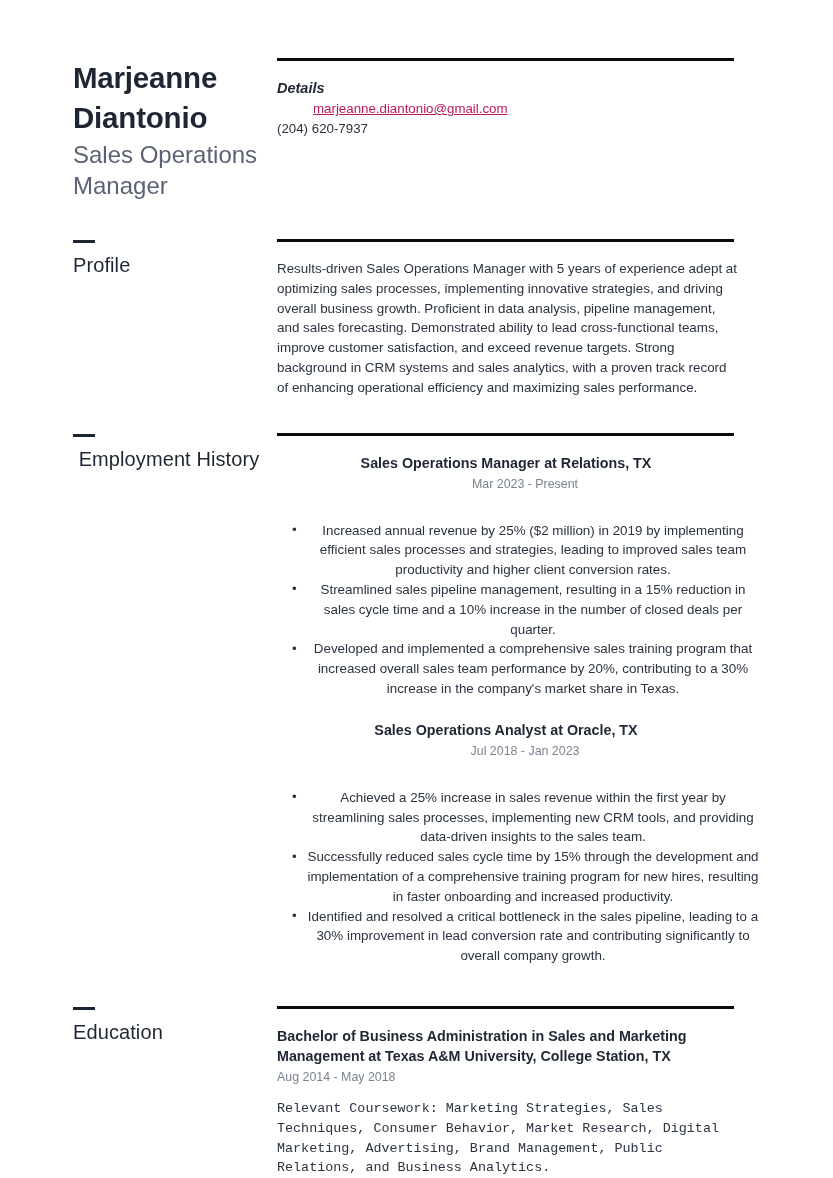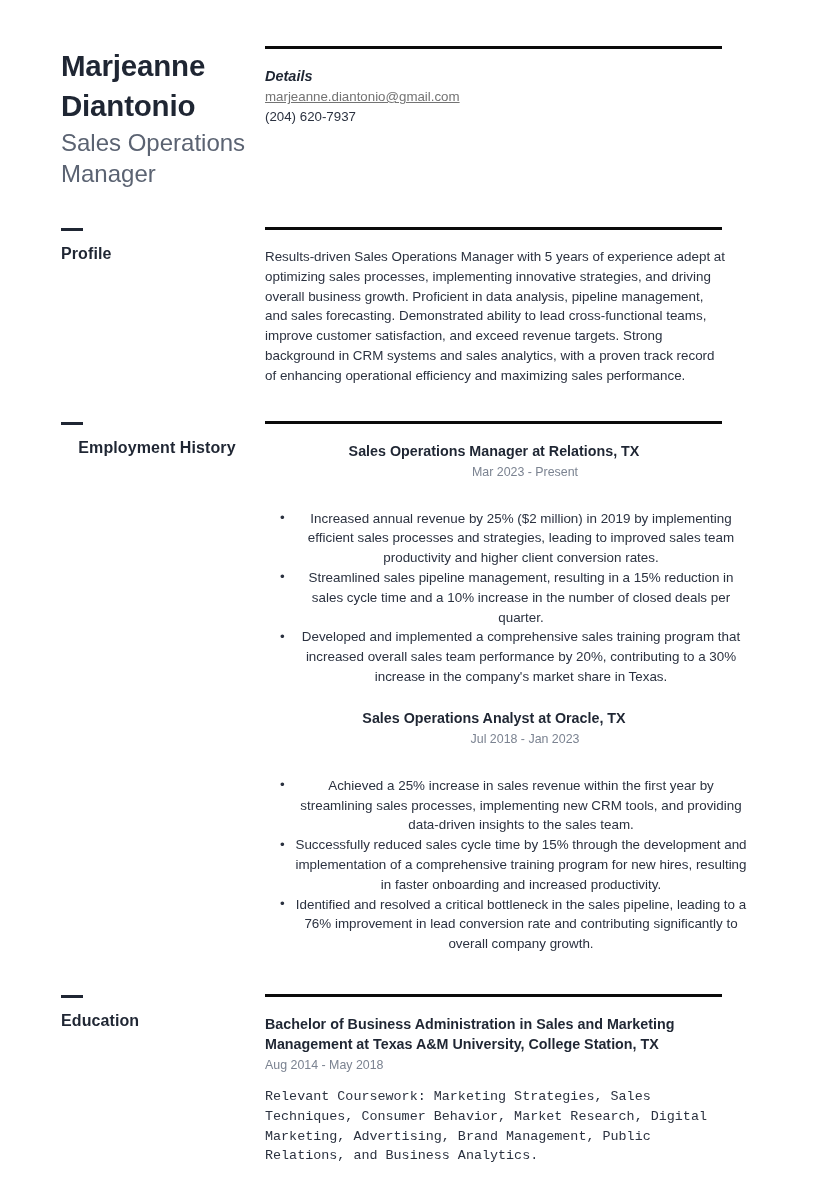--- a/index.html
+++ b/index.html
@@ -16,21 +16,21 @@
     color: #262d3d;
     -webkit-font-smoothing: antialiased;
     overflow: hidden;
   }
 
   .page {
     position: relative;
     width: 833px;
     height: 948px;
     background: #ffffff;
-    padding: 0;
+    padding: 12px;
   }
 
   
   .row {
     display: flex;
     align-items: flex-start;
   }
 
   .col-left {
     width: 265px;
@@ -69,23 +69,23 @@
   .side-label { padding-top: 1px; }
 
   .dash {
     width: 22px;
     height: 3px;
     background: #1f2633;
     margin-bottom: 13px;
   }
 
   .side-title {
-    font-size: 16px;
+    font-size: 20px;
     line-height: 19px;
-    font-weight: 700;
+    font-weight: 400;
     color: #1f2633;
     letter-spacing: 0.1px;
   }
 
   
   .rule {
     height: 3px;
     background: #0a0a0a;
     width: 457px;
     margin-bottom: 17px;
@@ -101,23 +101,24 @@
     font-style: italic;
   }
 
   .details-line {
     font-size: 13.3px;
     line-height: 19.5px;
     color: #2b3240;
   }
 
   a.email-link {
-    color: #737373;
+    color: #be185d;
     text-decoration: underline;
     text-underline-offset: 1px;
+    margin-left: 36px;
   }
 
   
   .body-text {
     font-size: 13.4px;
     line-height: 19.8px;
     color: #2b3240;
     max-width: 460px;
   }
 
@@ -233,21 +234,21 @@
           <li>Developed and implemented a comprehensive sales training program that increased overall sales team performance by 20%, contributing to a 30% increase in the company's market share in Texas.</li>
         </ul>
       </div>
 
       <div class="entry">
         <div class="entry-title">Sales Operations Analyst at Oracle, TX</div>
         <div class="entry-date">Jul 2018 - Jan 2023</div>
         <ul class="bullets">
           <li>Achieved a 25% increase in sales revenue within the first year by streamlining sales processes, implementing new CRM tools, and providing data-driven insights to the sales team.</li>
           <li>Successfully reduced sales cycle time by 15% through the development and implementation of a comprehensive training program for new hires, resulting in faster onboarding and increased productivity.</li>
-          <li>Identified and resolved a critical bottleneck in the sales pipeline, leading to a 76% improvement in lead conversion rate and contributing significantly to overall company growth.</li>
+          <li>Identified and resolved a critical bottleneck in the sales pipeline, leading to a 30% improvement in lead conversion rate and contributing significantly to overall company growth.</li>
         </ul>
       </div>
     </div>
   </div>
 
   <div class="row section-education">
     <div class="col-left">
       <div class="side-label">
         <div class="dash"></div>
         <div class="side-title">Education</div>

